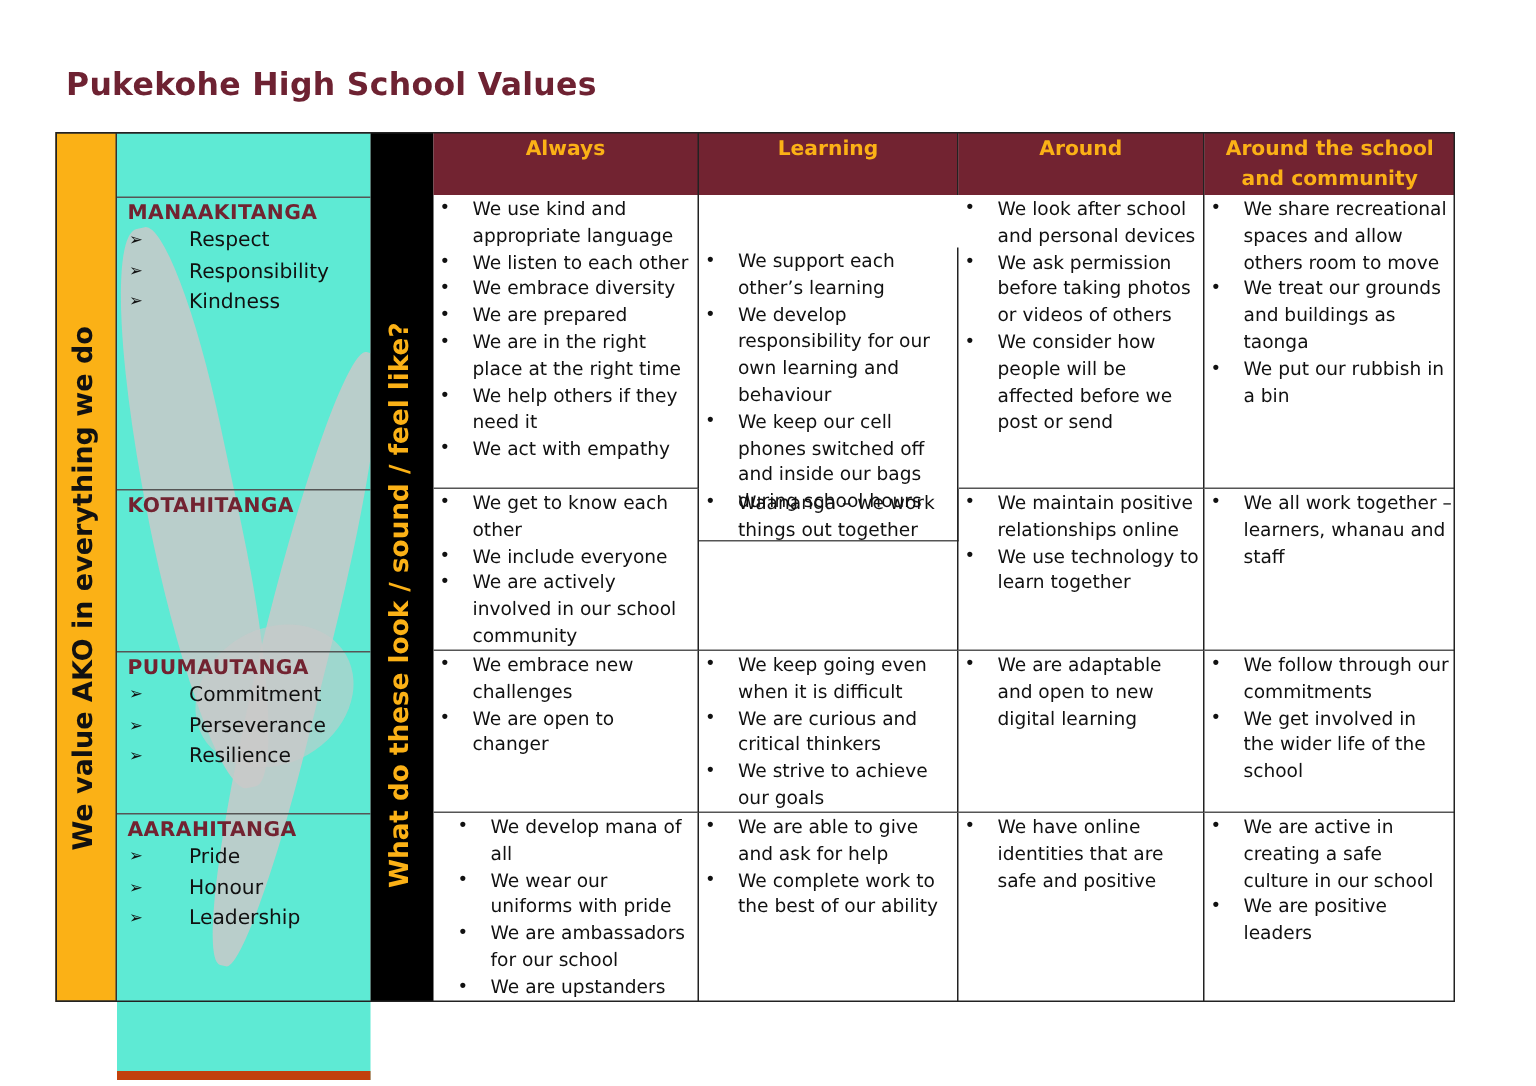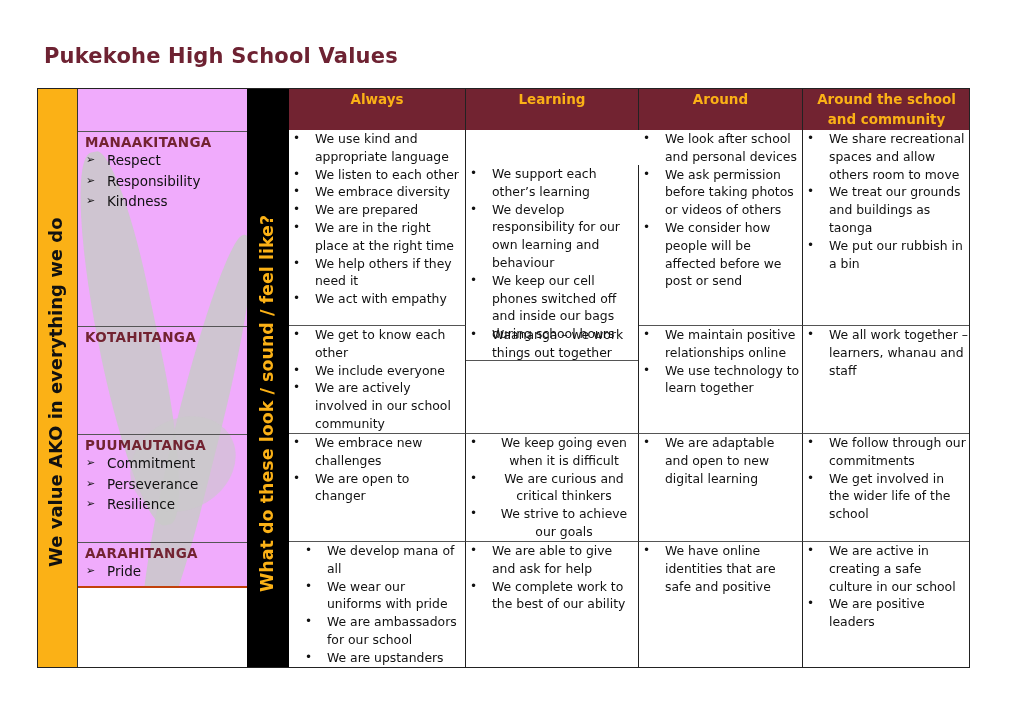--- a/index.html
+++ b/index.html
@@ -2,34 +2,34 @@
 <html><head>
 <meta charset="utf-8">
 <style>
   html, body { margin:0; padding:0; background:#ffffff; }
   body { width:1024px; height:724px; position:relative; overflow:hidden; font-family:"DejaVu Sans", sans-serif; }
   .title { position:absolute; left:44px; top:44px; font-size:21px; font-weight:bold; color:#6e2232; letter-spacing:0.2px; }
   .sheet { position:absolute; left:37px; top:88px; width:933px; height:580px; }
   .ako { position:absolute; left:0; top:0; width:41px; height:580px; background:#fbb116; border:1px solid #333; box-sizing:border-box; }
   .vtext { position:absolute; white-space:nowrap; font-weight:bold; font-size:18px; transform-origin:left top; }
   .ako .vtext { color:#111; left:7px; top:478px; transform:rotate(-90deg); }
-  .valcol { position:absolute; left:41px; top:0; width:169px; height:500px; border-top:1px solid #333; border-bottom:2px solid #c2410c; box-sizing:border-box; overflow:hidden; background:#f0abfc; }
+  .valcol { position:absolute; left:41px; top:0; width:169px; height:632px; border-top:1px solid #333; border-bottom:6px solid #c2410c; box-sizing:border-box; overflow:hidden; background:#5eead4; }
   .leaf { position:absolute; background:#c9c9c9; opacity:0.85; }
   .blk { position:absolute; left:210px; top:0; width:42px; height:580px; background:#000; }
   .blk .vtext { color:#fbb116; left:10px; top:504px; transform:rotate(-90deg); font-size:17.5px; }
   .grid { position:absolute; left:252px; top:0; width:630px; height:580px; }
   .hdr { position:absolute; top:0; height:42px; background:#722331; color:#fbb116; font-weight:bold; font-size:13.5px; text-align:center; line-height:20px; box-sizing:border-box; border-right:1px solid #222; padding-top:1px; }
   .cell { position:absolute; box-sizing:border-box; border-right:1px solid #222; border-bottom:1px solid #555; font-size:12.4px; line-height:17.8px; color:#111; padding:0 2px 0 0; }
   .cell ul { list-style:none; margin:0; padding:0; }
   .cell li { position:relative; padding-left:26px; }
   .cell li::before { content:"•"; position:absolute; left:4px; top:0; font-size:12px; }
   .vrow { position:absolute; left:0; width:169px; box-sizing:border-box; border-bottom:1px solid #555; }
   .vname { font-weight:bold; color:#722331; font-size:13.5px; margin:2px 0 0 7px; letter-spacing:0.3px; }
   .vlist { list-style:none; margin:0; padding:0; font-size:13.5px; line-height:20.5px; color:#111; }
-  .vlist li { position:relative; padding-left:29px; }
+  .vlist li { position:relative; padding-left:48px; }
   .vlist li::before { content:"➢"; position:absolute; left:8px; font-size:11px; }
   .frame { position:absolute; left:0; top:0; width:933px; height:580px; border:1px solid #222; box-sizing:border-box; pointer-events:none; }
 </style>
 </head>
 <body>
 
 <div class="title">Pukekohe High School Values</div>
 
 <div class="sheet">
   <div class="ako">
@@ -135,21 +135,21 @@
           <ul>
             <li>We all work together – learners, whanau and staff</li>
           </ul>
         </div>
         <div class="cell" style="left: 0px; top: 346px; width: 177px; height: 108px;">
           <ul>
             <li>We embrace new challenges</li>
             <li>We are open to changer</li>
           </ul>
         </div>
-        <div class="cell" style="left: 177px; top: 346px; width: 173px; height: 108px; text-align: center;">
+        <div class="cell" style="left: 177px; top: 346px; width: 173px; height: 108px;">
           <ul>
             <li>We keep going even when it is difficult</li>
             <li>We are curious and critical thinkers</li>
             <li>We strive to achieve our goals</li>
           </ul>
         </div>
         <div class="cell" style="left: 350px; top: 346px; width: 164px; height: 108px;">
           <ul>
             <li>We are adaptable and open to new digital learning</li>
           </ul>

